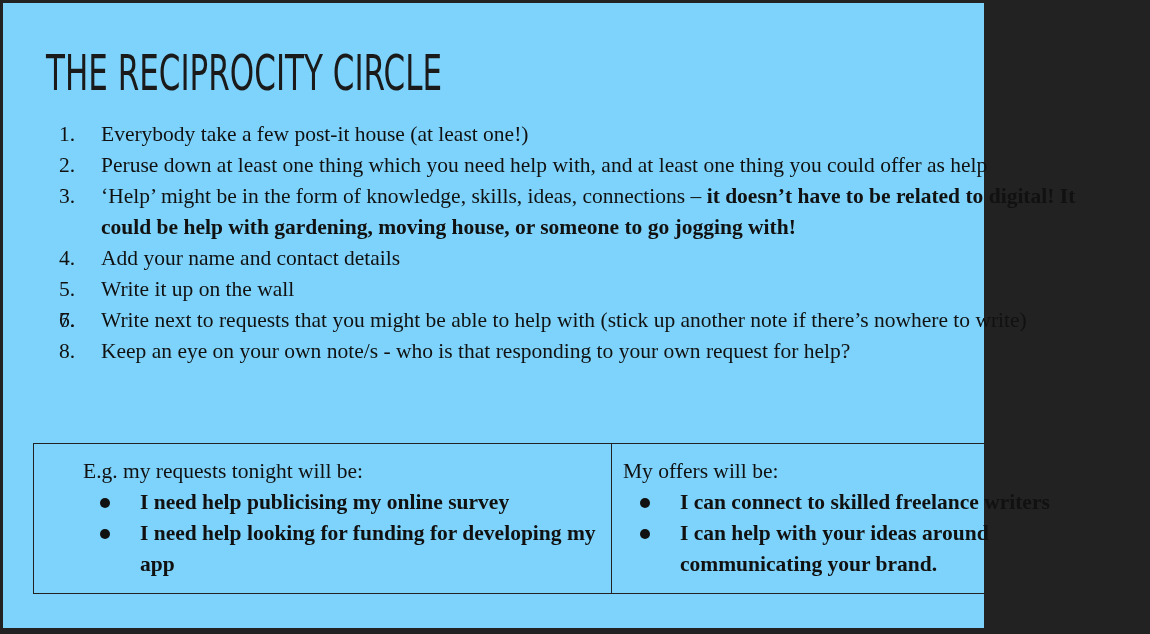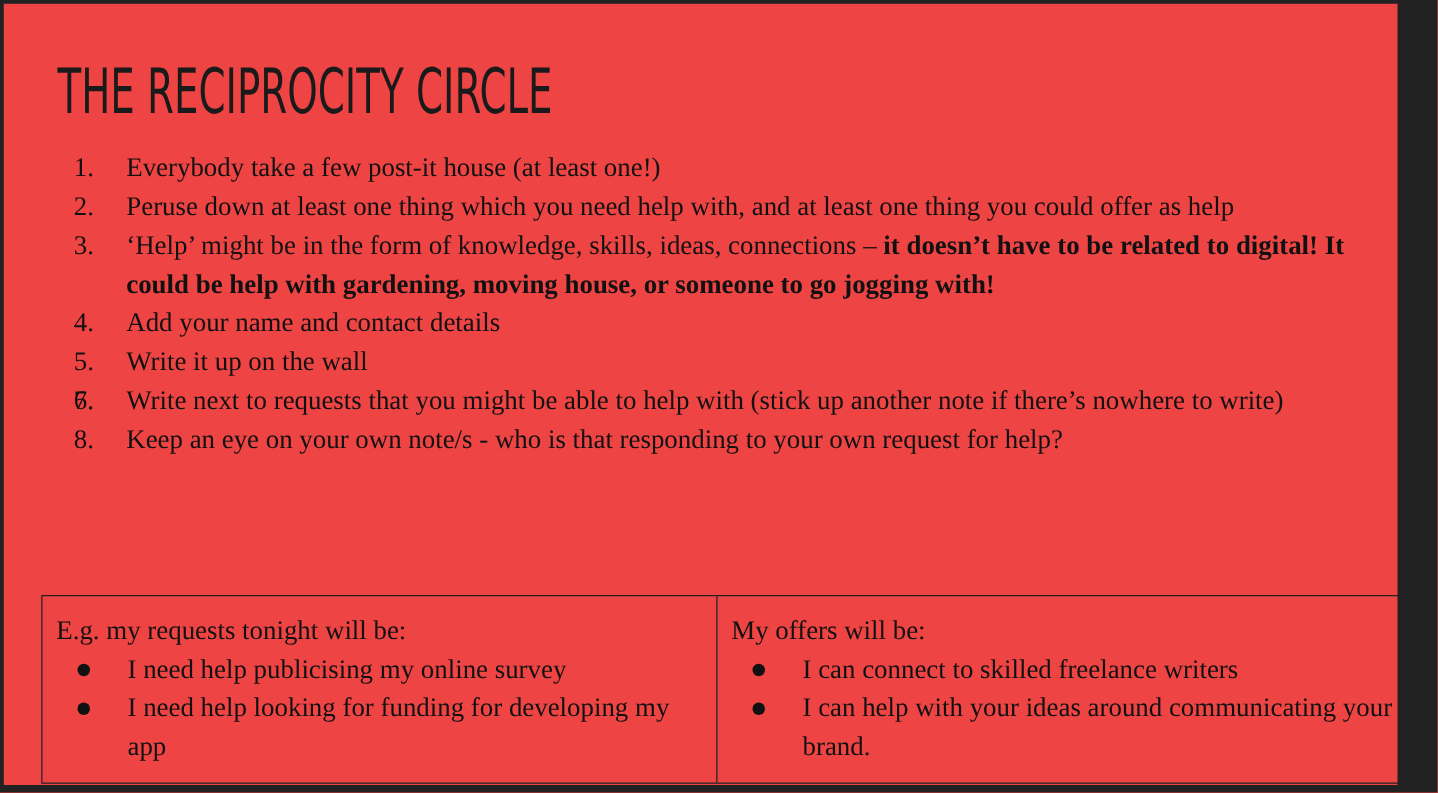--- a/index.html
+++ b/index.html
@@ -5,22 +5,22 @@
   html, body { margin: 0; padding: 0; }
   body {
     width: 1150px; height: 634px; overflow: hidden;
     background: #222;
     font-family: "Liberation Serif", "DejaVu Serif", serif;
     color: #111;
   }
   .page {
     position: absolute;
     left: 3px; top: 3px;
-    width: 1115px; height: 625px;
-    background: #ef4444;
+    width: 981px; height: 625px;
+    background: #7dd3fc;
   }
   .title {
     position: absolute;
     left: 43px; top: 40px;
     font-family: "DejaVu Sans", sans-serif;
     font-size: 50px;
     letter-spacing: 0px;
     transform: scaleX(0.62);
     transform-origin: left top;
     white-space: nowrap;
@@ -41,35 +41,36 @@
     position: relative;
     padding-left: 65px;
   }
   .steps .num {
     position: absolute;
     left: 23px; top: 0;
   }
   .steps b { font-weight: bold; }
   .examples {
     position: absolute;
-    left: 30px; top: 473px;
+    left: 30px; top: 440px;
     width: 1099px; height: 151px;
     border: 1.5px solid #222;
     display: flex;
     box-sizing: border-box;
+    padding-left: 38px;
   }
   .col {
     box-sizing: border-box;
     padding: 12px 10px 0 11px;
     font-size: 21.5px;
     line-height: 31px;
   }
   .col.left { width: 540px; border-right: 1.5px solid #222; }
   .col.right { flex: 1; }
-  .col ul { margin: 0; padding: 0; list-style: none; }
+  .col ul { margin: 0; padding: 0; list-style: none; font-weight: bold; }
   .col li { position: relative; padding-left: 57px; }
   .col li .dot {
     position: absolute; left: 17px; top: 11px;
     width: 10px; height: 10px; border-radius: 50%;
     background: #111;
   }
 </style>
 </head>
 <body>
 

